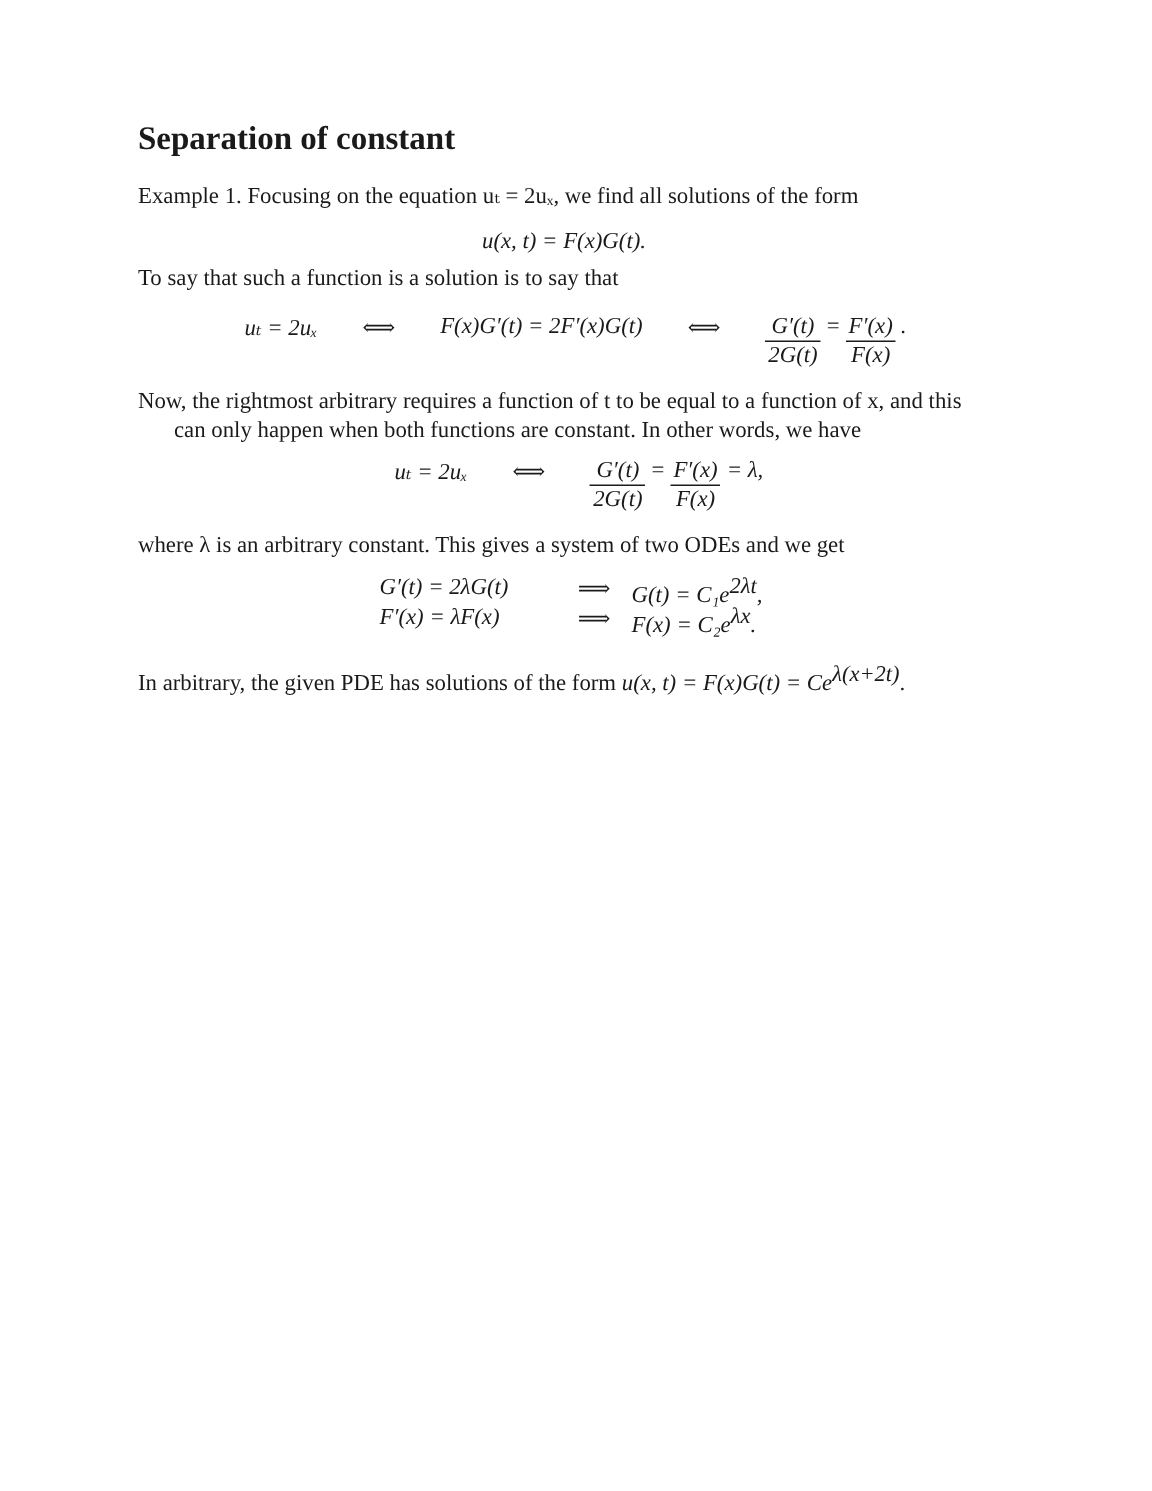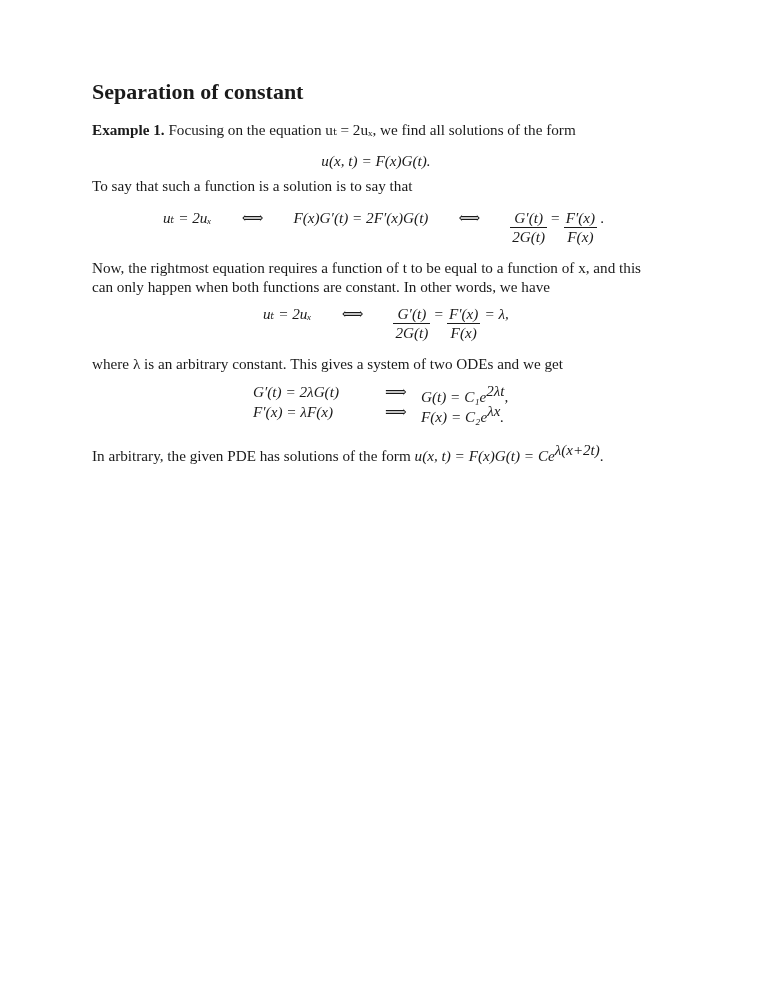--- a/index.html
+++ b/index.html
@@ -1,21 +1,21 @@
 <!DOCTYPE html>
 <html><head>
 <meta charset="utf-8">
 <style>
   html, body { margin: 0; padding: 0; background: #ffffff; }
   body { width: 768px; height: 994px; position: relative; overflow: hidden;
          font-family: "Liberation Serif", "DejaVu Serif", serif; color: #1a1a1a; }
   .abs { position: absolute; white-space: nowrap; }
   .title { left: 92px; top: 79px; font-size: 22px; font-weight: bold; }
   .para { font-size: 15.2px; left: 92px; }
-  .bold { font-weight: bold; }
+  .bold { font-weight: normal; }
   .math { font-style: italic; }
   .center { text-align: center; }
   .eq { font-size: 15.2px; }
   .frac { display: inline-block; vertical-align: middle; text-align: center; }
   .frac .num { display: block; padding: 0 2px; border-bottom: 1px solid #1a1a1a; line-height: 18px; }
   .frac .den { display: block; padding: 0 2px; line-height: 18px; }
   .row { display: flex; }
   sup { font-size: 15px; }
 </style>
 </head>
@@ -42,22 +42,22 @@
     <span class="den">2G(t)</span>
   </span>
   <span style="margin:0 4px; font-style:normal;">=</span>
   <span class="frac">
     <span class="num">F′(x)</span>
     <span class="den">F(x)</span>
   </span>
   <span style="margin-left:3px; font-style:normal;">.</span>
 </div>
 
-<div class="abs para" style="top:259px;">Now, the rightmost equation requires a function of t to be equal to a function of x, and this</div>
-<div class="abs para" style="top:278px;">can only happen when both functions are constant. In other words, we have</div>
+<div class="abs para" style="top:259px;">Now, the rightmost arbitrary requires a function of t to be equal to a function of x, and this</div>
+<div class="abs para" style="top:278px;margin-left:24px;">can only happen when both functions are constant. In other words, we have</div>
 
 <div class="abs eq math row" style="top:305px; left:263px;">
   <span>uₜ = 2uₓ</span>
   <span style="margin-left:30px; font-style:normal;">⟺</span>
   <span class="frac" style="margin-left:30px;">
     <span class="num">G′(t)</span>
     <span class="den">2G(t)</span>
   </span>
   <span style="margin:0 4px; font-style:normal;">=</span>
   <span class="frac">

